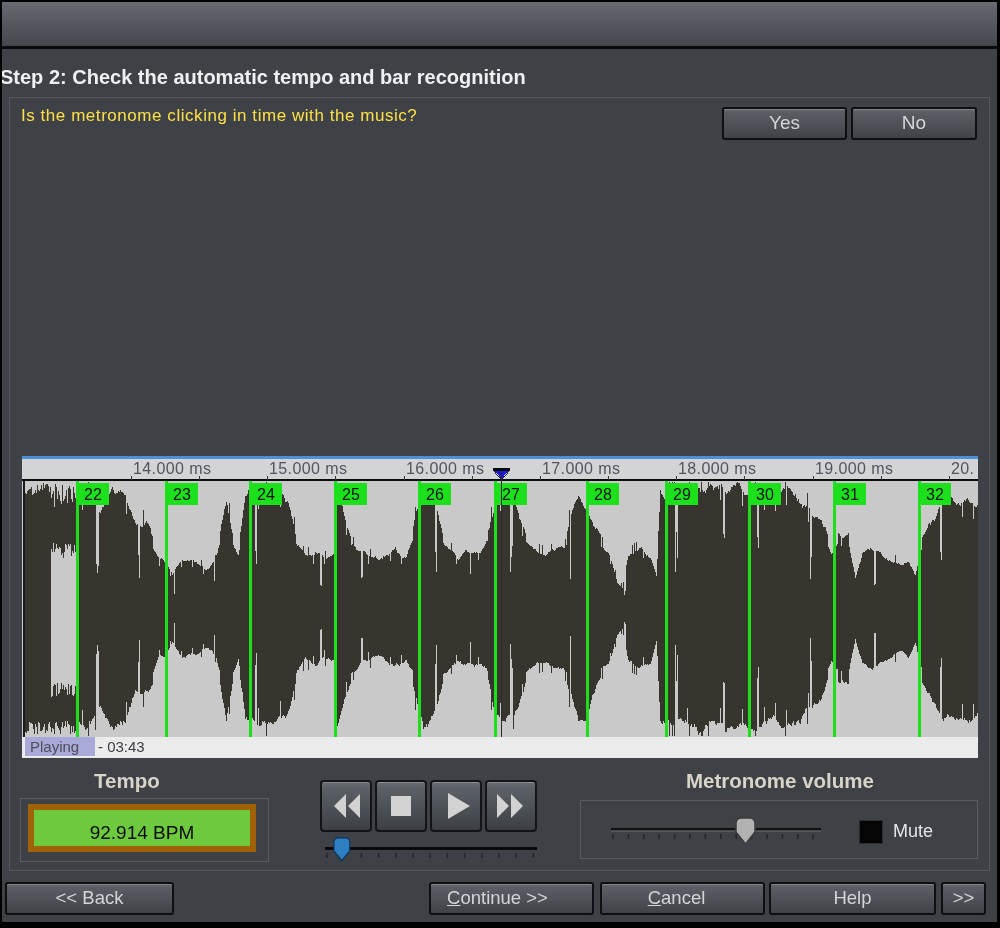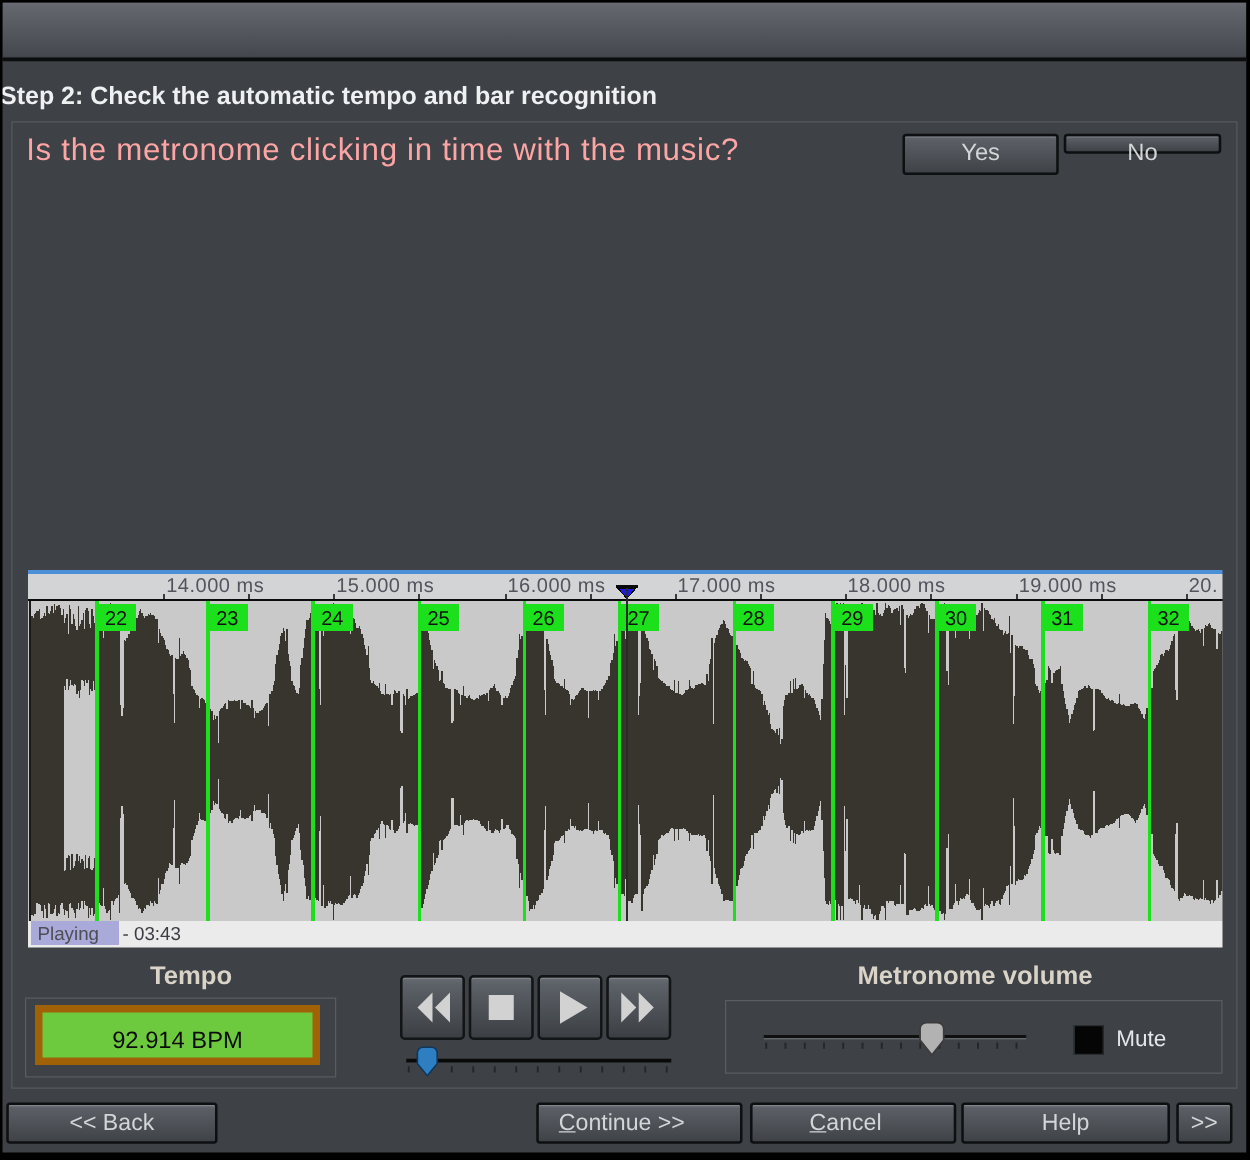--- a/index.html
+++ b/index.html
@@ -5,26 +5,26 @@
 html,body{margin:0;padding:0;background:#1b1b1b;}
 *{box-sizing:border-box;font-family:"Liberation Sans",sans-serif;}
 .win{position:relative;width:1000px;height:928px;background:#3e4145;overflow:hidden;}
 .bl{position:absolute;background:#000;}
 .titlebar{position:absolute;left:2px;top:2px;width:995px;height:47px;
  background:linear-gradient(#6a6d73,#63666c 8%,#45484e 96%,#3f4248);
  border-bottom:3px solid #0b0c0d;}
 .titletxt{position:absolute;left:14px;top:13px;font-size:17px;font-weight:bold;color:#fdfdfd;letter-spacing:0.2px;}
 .step{position:absolute;left:0;top:66px;width:1000px;text-align:left;font-size:20px;font-weight:bold;color:#eef0f2;}
 .panel{position:absolute;left:9px;top:97px;width:981px;height:774px;border:1px solid #55585c;}
-.question{position:absolute;left:21px;top:106px;font-size:25px;color:#fca5a5;letter-spacing:0.55px;}
+.question{position:absolute;left:21px;top:106px;font-size:17px;color:#fde047;letter-spacing:0.55px;}
 .btn{position:absolute;border:2px solid #0e0f11;border-radius:3px;
  background:linear-gradient(#666a71,#5b5f65 10%,#43474c 88%,#3e4247);
  color:#d3d5d7;font-size:19px;text-align:center;box-shadow:inset 0 1px 0 rgba(255,255,255,0.18);}
 .yes{left:722px;top:107px;width:125px;height:33px;line-height:28px;}
-.no{left:851px;top:107px;width:126px;height:16px;line-height:28px;}
+.no{left:851px;top:107px;width:126px;height:33px;line-height:28px;}
 .botbtn{font-size:18.5px;line-height:28px;top:882px;height:33px;text-align:center;}
 .back{left:5px;width:169px;}
 .cont{left:429px;width:165px;padding-right:28px;}
 .cancel{left:600px;width:165px;padding-right:12px;}
 .help{left:769px;width:167px;}
 .more{left:941px;width:45px;}
 .glabel{position:absolute;font-size:20.5px;font-weight:bold;color:#d9d3c8;}
 .gbox{position:absolute;border:1px solid #595c60;}
 .green{position:absolute;left:28px;top:804px;width:228px;height:48px;background:#6dc93e;border:6px solid #a16207;
  color:#0b0b0b;font-size:19px;text-align:center;line-height:46px;}
@@ -100,21 +100,21 @@
 
     <rect x="471" y="12" width="17" height="2.5" fill="#0a0a0a"></rect>
     <path d="M472.2 14.5L486.8 14.5L479.5 22.8Z" fill="#1a1ae0" stroke="#000" stroke-width="0.8"></path>
     <rect x="478.6" y="14" width="1.8" height="267" fill="#2a2a2a"></rect>
 
     <rect x="3" y="281" width="70" height="19" fill="#a9a9da"></rect>
     <text x="8" y="296" font-family="Liberation Mono,monospace" font-size="15" fill="#4e4e56">Playing</text>
     <text x="76" y="296" font-family="Liberation Mono,monospace" font-size="15" fill="#3c3c44">- 03:43</text>
   </svg>
 
-  <div class="glabel" style="left:120px;top:769px;text-align:right;">Tempo</div>
+  <div class="glabel" style="left:94px;top:769px;text-align:right;">Tempo</div>
   <div class="gbox" style="left:20px;top:798px;width:249px;height:64px;"></div>
   <div class="green">92.914 BPM</div>
 
   <div class="tbtn" style="left:320px;">
     <svg width="48" height="48" viewBox="0 0 48 48">
         <g fill="#d2d2d2">
           <path d="M24 12L24 36L12 24Z"></path>
           <path d="M38 12L38 36L26 24Z"></path>
         </g>
       </svg>

